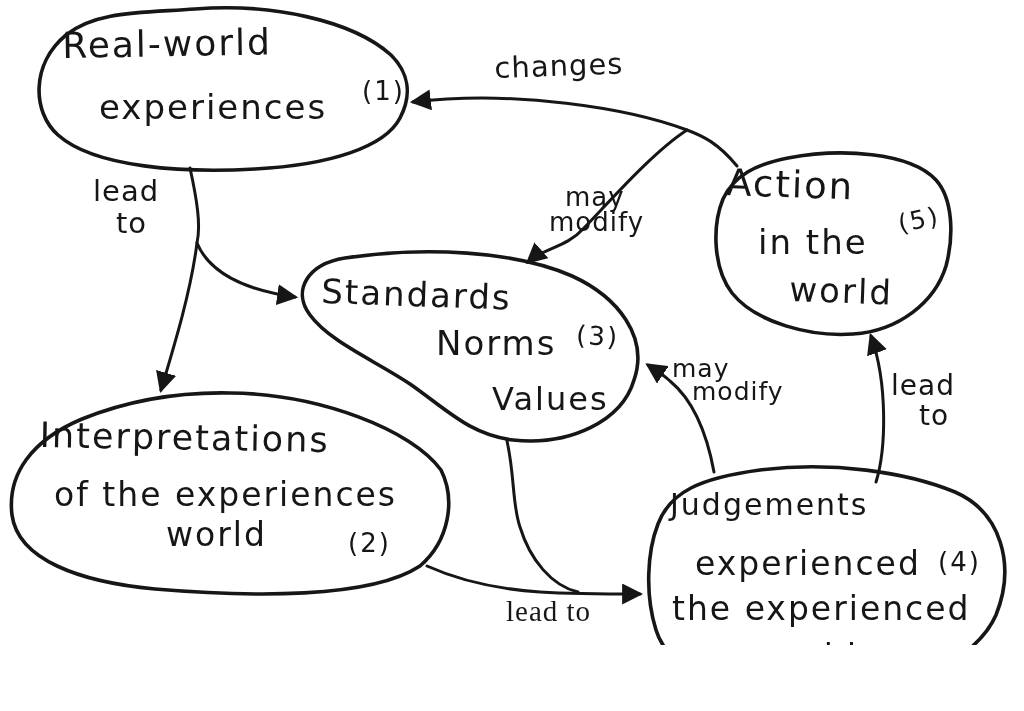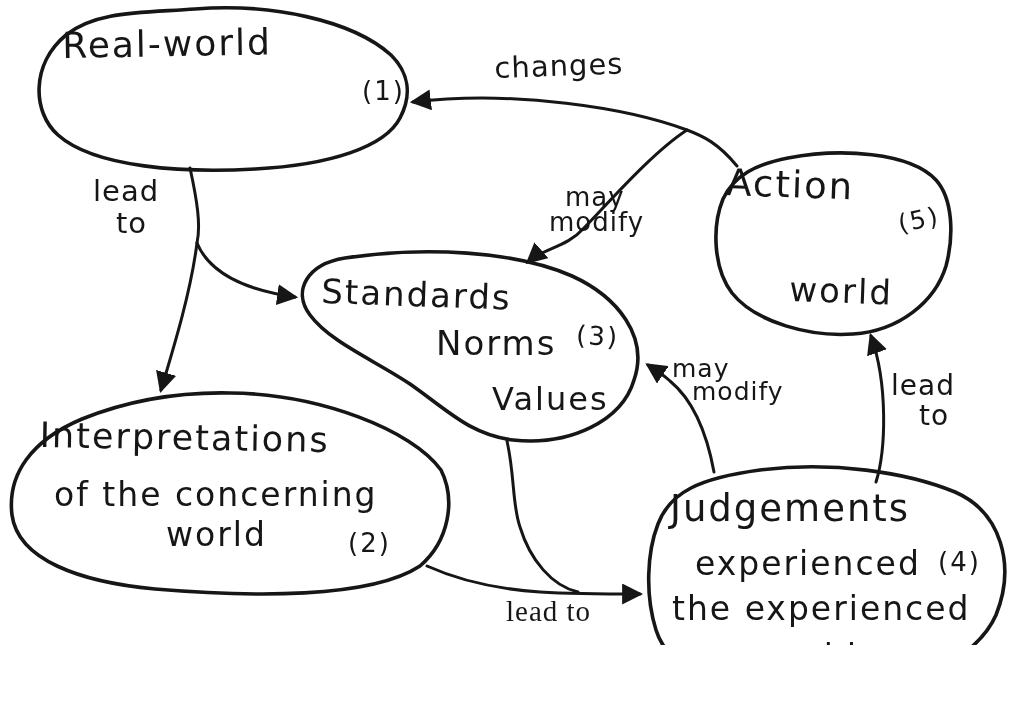--- a/index.html
+++ b/index.html
@@ -73,39 +73,41 @@
     <path class="edge" marker-end="url(#ah)" d="M 197,243 C 209,272 244,290 295,297"></path>
     <path class="edge" marker-end="url(#ah)" d="M 737,166 C 718,143 703,136 687,130 C 628,108 515,90 413,102"></path>
     <path class="edge" marker-end="url(#ah)" d="M 687,130 C 653,152 611,200 584,228 C 566,248 545,247 528,262"></path>
     <path class="edge" marker-end="url(#ah)" d="M 714,472 C 707,434 693,400 670,381 C 661,373 654,369 648,365"></path>
     <path class="edge" marker-end="url(#ah)" d="M 876,482 C 886,450 888,384 871,336"></path>
     <path class="edge" marker-end="url(#ah)" d="M 427,566 C 458,580 496,589 540,592 C 574,594 608,594 640,594"></path>
     <path class="edge" d="M 507,441 C 515,477 512,504 520,527 C 530,560 552,586 578,592"></path>
   </svg>
 
   <div class="t r-m1" style="left:62px; top:28px; font-size:36px;">Real-world</div>
+  <div class="t" style="left:99px; top:90px; font-size:34px;">experiences</div>
   <div class="t" style="left:362px; top:78px; font-size:26px;">(1)</div>
 
   <div class="t r-p1" style="left:40px; top:418px; font-size:35px;">Interpretations</div>
-  <div class="t" style="left:54px; top:478px; font-size:33px;">of the concerning</div>
+  <div class="t" style="left:54px; top:478px; font-size:33px;">of the experiences</div>
   <div class="t" style="left:166px; top:518px; font-size:33px;">world</div>
   <div class="t" style="left:348px; top:530px; font-size:26px;">(2)</div>
 
   <div class="t r-p2" style="left:322px; top:274px; font-size:34px;">Standards</div>
   <div class="t" style="left:436px; top:326px; font-size:34px;">Norms</div>
   <div class="t" style="left:492px; top:383px; font-size:32px;">Values</div>
   <div class="t r-p3" style="left:577px; top:322px; font-size:26px;">(3)</div>
 
-  <div class="t" style="left:670px; top:490px; font-size:37px;">Judgements</div>
+  <div class="t" style="left:670px; top:490px; font-size:30px;">Judgements</div>
   <div class="t" style="left:695px; top:547px; font-size:33px;">experienced</div>
   <div class="t" style="left:938px; top:549px; font-size:26px;">(4)</div>
   <div class="t" style="left:672px; top:592px; font-size:33px;text-align:center;">the experienced</div>
   <div class="t" style="left:757px; top:640px; font-size:33px;">world</div>
 
   <div class="t r-p2" style="left:727px; top:164px; font-size:37px;">Action</div>
+  <div class="t" style="left:758px; top:225px; font-size:34px;">in the</div>
   <div class="t r-m12" style="left:896px; top:212px; font-size:25px;">(5)</div>
   <div class="t r-p2" style="left:790px; top:272px; font-size:34px;">world</div>
 
   <div class="t lab" style="left:93px; top:177px; font-size:29px;">lead</div>
   <div class="t lab" style="left:116px; top:209px; font-size:29px;">to</div>
 
   <div class="t lab r-m2" style="left:494px; top:54px; font-size:29px;">changes</div>
 
   <div class="t lab" style="left:565px; top:184px; font-size:26px;">may</div>
   <div class="t lab" style="left:549px; top:209px; font-size:26px;">modify</div>

